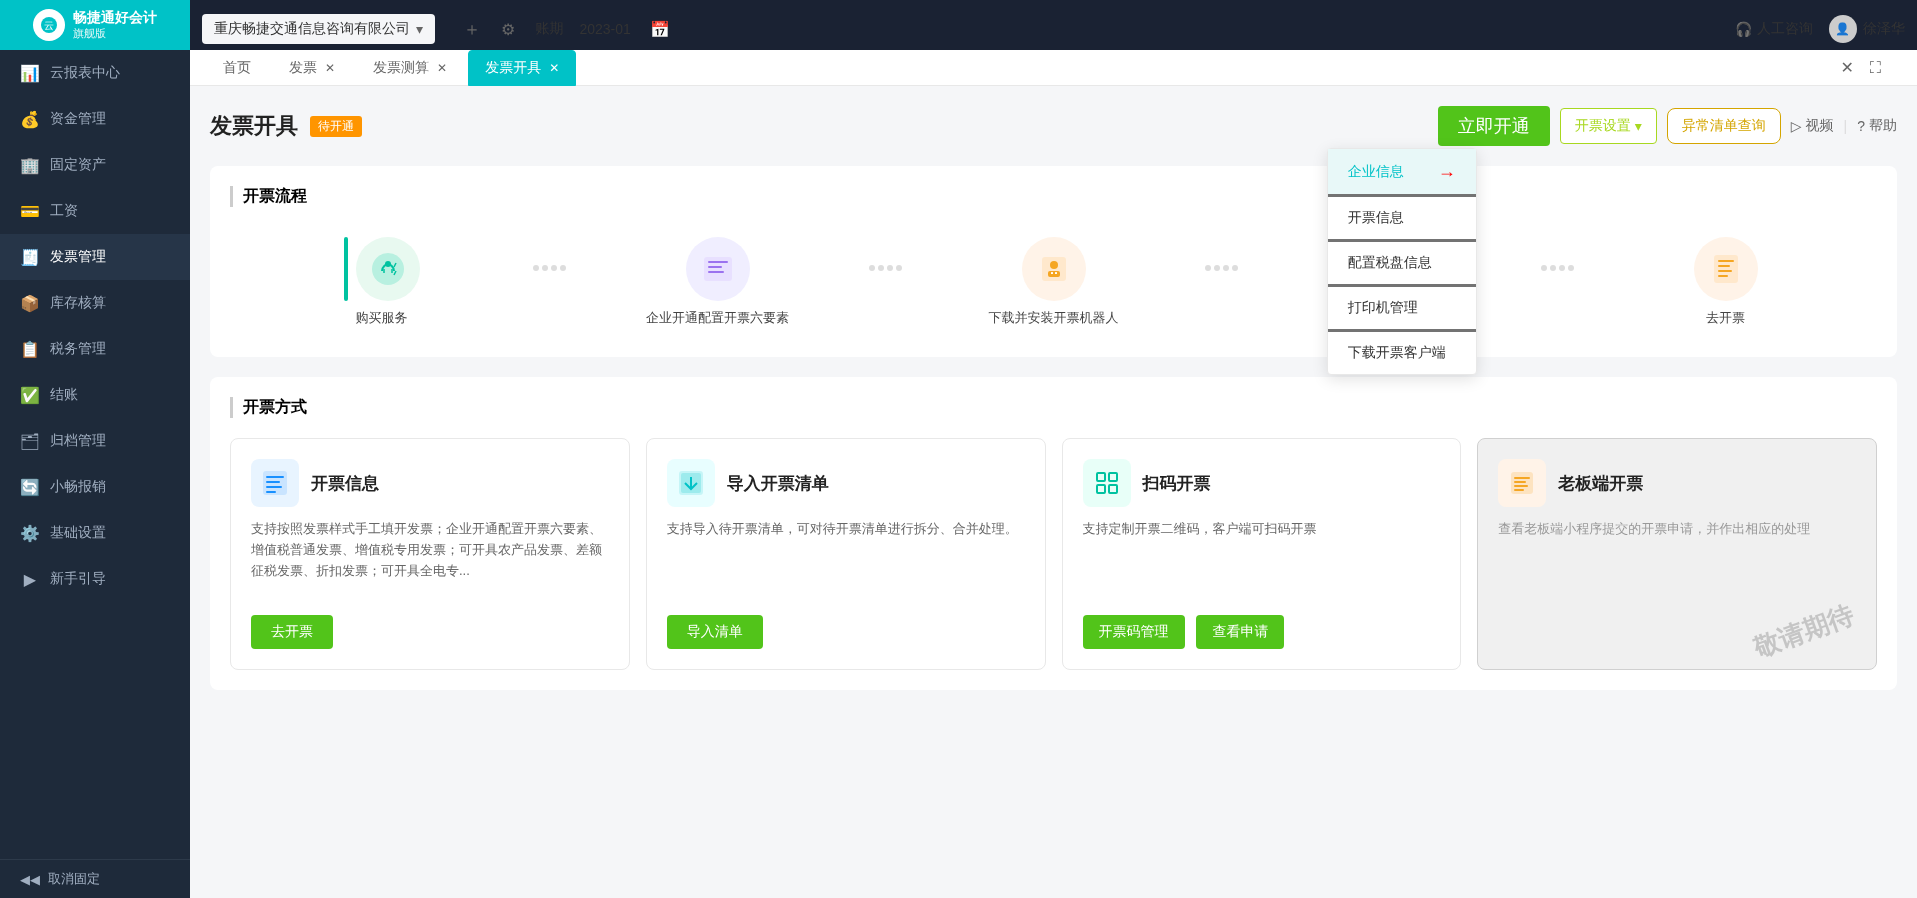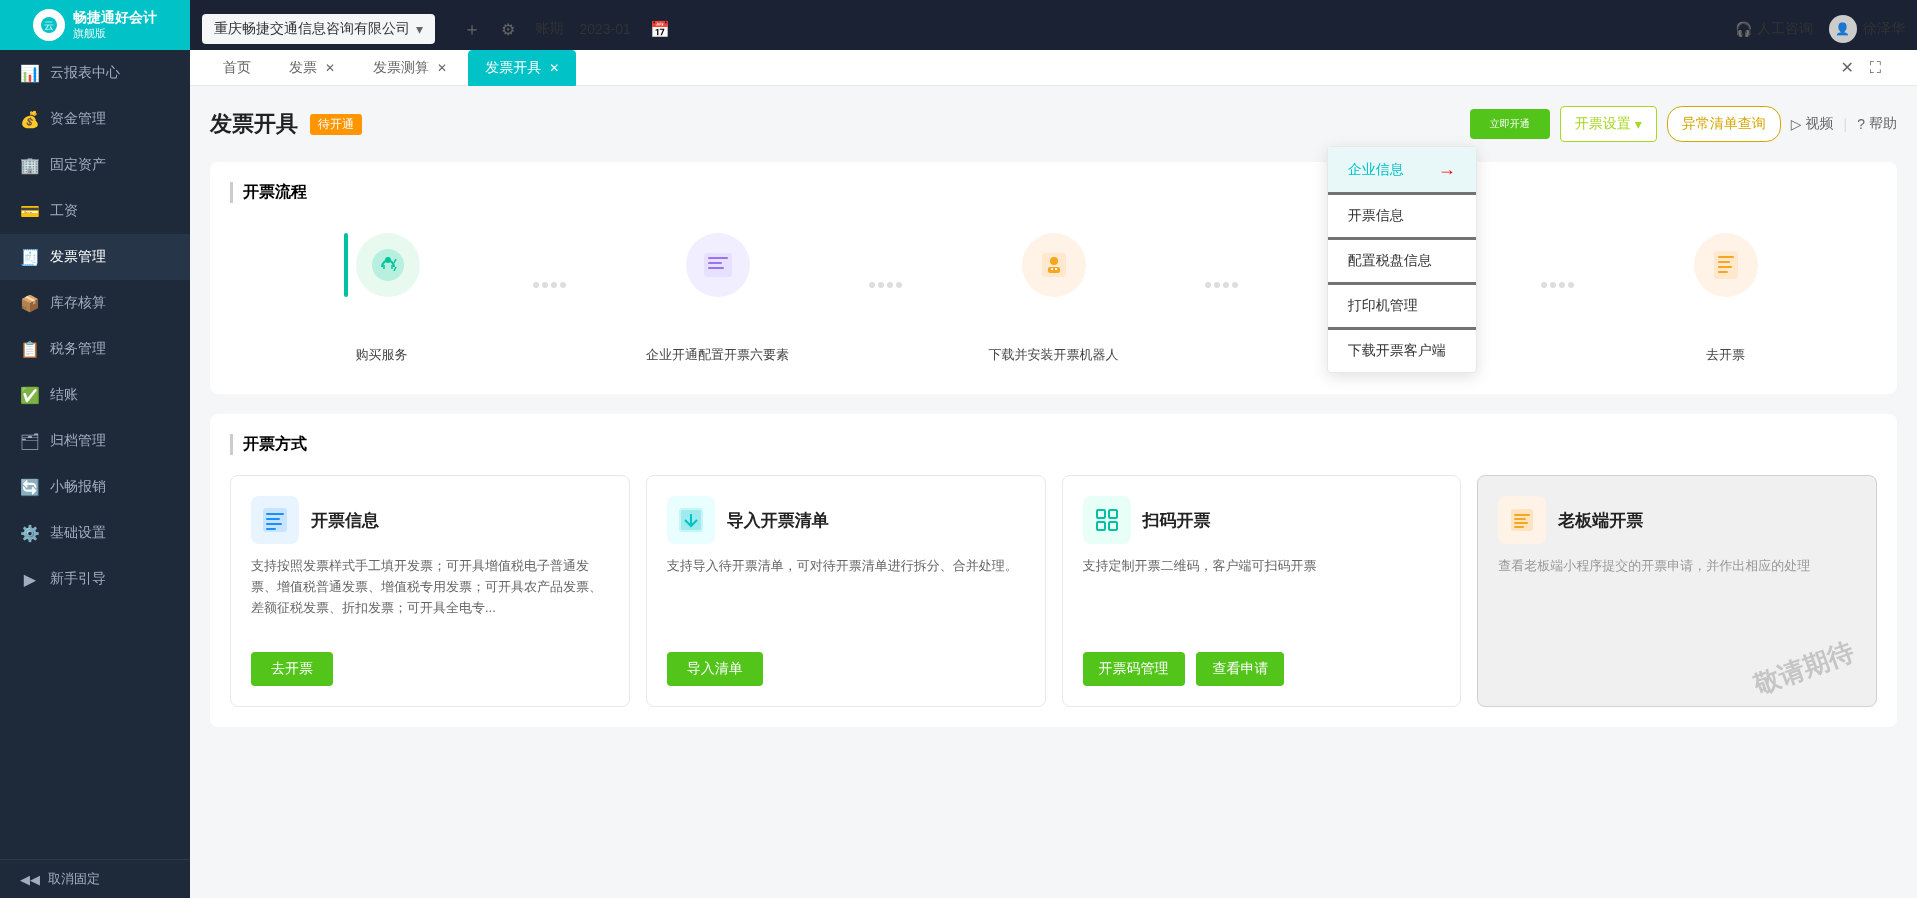--- a/index.html
+++ b/index.html
@@ -39,23 +39,23 @@
     .tab.active { background: #00c2c7; color: #fff; border-color: #00c2c7; }
     .tab-close { font-size: 12px; color: currentColor; margin-left: 2px; }
 
     
     .page-header { display: flex; align-items: center; gap: 12px; margin-bottom: 20px; }
     .page-title { font-size: 22px; font-weight: bold; color: #222; }
     .status-badge { background: #ff9500; color: #fff; font-size: 12px; padding: 2px 8px; border-radius: 3px; }
 
     
     .header-actions { margin-left: auto; display: flex; align-items: center; gap: 10px; position: relative; }
-    .btn-primary { background: #52c41a; color: #fff; border: none; border-radius: 4px; padding: 8px 20px; cursor: pointer; font-size: 10px; font-weight: 500; }
+    .btn-primary { background: #52c41a; color: #fff; border: none; border-radius: 4px; padding: 8px 20px; cursor: pointer; font-size: 18px; font-weight: 500; }
     .btn-outline-green { background: #fff; color: #a8d820; border: 1.5px solid #a8d820; border-radius: 4px; padding: 8px 14px; cursor: pointer; font-size: 14px; display: flex; align-items: center; gap: 4px; }
-    .btn-outline-yellow { background: #fff; color: #d4a500; border: 1.5px solid #d4a500; border-radius: 15px; padding: 8px 14px; cursor: pointer; font-size: 14px; }
+    .btn-outline-yellow { background: #fff; color: #d4a500; border: 1.5px solid #d4a500; border-radius: 8px; padding: 8px 14px; cursor: pointer; font-size: 14px; }
     .btn-text { background: none; border: none; color: #666; cursor: pointer; font-size: 14px; display: flex; align-items: center; gap: 4px; }
 
     
     .dropdown-menu { position: absolute; top: 40px; right: 180px; background: #fff; border: 1px solid #e8e8e8; border-radius: 4px; box-shadow: 0 4px 16px rgba(0,0,0,0.12); z-index: 1000; min-width: 150px; }
     .dropdown-item { padding: 12px 20px; cursor: pointer; color: #333; font-size: 14px; border-bottom: 3px solid #737373; }
     .dropdown-item:last-child { border-bottom: none; }
     .dropdown-item.highlighted { background: #e8f8f8; color: #00c2c7; }
 
     
     .section { background: #fff; border-radius: 8px; padding: 20px; margin-bottom: 20px; }
@@ -64,21 +64,21 @@
     
     .flow-steps { display: flex; align-items: center; gap: 0; padding: 10px 0; }
     .flow-step { display: flex; flex-direction: column; align-items: center; gap: 8px; flex: 1; }
     .dot { width: 6px; height: 6px; border-radius: 50%; background: #ddd; }
     .step-icon { width: 64px; height: 64px; border-radius: 50%; display: flex; align-items: center; justify-content: center; font-size: 28px; }
     .step-icon.green { background: #e8f9f0; color: #00c2a0; }
     .step-icon.purple { background: #f0eeff; color: #9b72ef; }
     .step-icon.orange { background: #fff3e8; color: #f5a623; }
     .step-icon.purple2 { background: #f5eeff; color: #9b72ef; }
     .step-icon.orange2 { background: #fff3e8; color: #f5a623; }
-    .step-label { font-size: 13px; color: #444; text-align: center; margin-top: 41px; }
+    .step-label { font-size: 13px; color: #444; text-align: center; }
 
     
     .methods-grid { display: grid; grid-template-columns: repeat(4, 1fr); gap: 16px; }
     .method-card { background: #fff; border: 1px solid #e8e8e8; border-radius: 8px; padding: 20px; }
     .method-card.disabled { background: #f0f0f0; border-color: #d0d0d0; }
     .method-card-header { display: flex; align-items: center; gap: 12px; margin-bottom: 12px; }
     .method-icon { width: 48px; height: 48px; border-radius: 8px; display: flex; align-items: center; justify-content: center; font-size: 24px; }
     .method-icon.blue { background: #e8f4ff; color: #1890ff; }
     .method-icon.cyan { background: #e8feff; color: #00c2c7; }
     .method-icon.teal { background: #e8fff8; color: #00c2a0; }
@@ -379,21 +379,21 @@
                   <svg width="28" height="28" viewBox="0 0 28 28">
                       <rect x="2" y="2" width="24" height="24" rx="3" fill="#1890ff" opacity="0.15"></rect>
                       <rect x="5" y="7" width="18" height="2" rx="1" fill="#1890ff"></rect>
                       <rect x="5" y="12" width="14" height="2" rx="1" fill="#1890ff"></rect>
                       <rect x="5" y="17" width="16" height="2" rx="1" fill="#1890ff"></rect>
                       <rect x="5" y="22" width="10" height="2" rx="1" fill="#1890ff"></rect>
                     </svg>
                 </div>
                 <span class="method-title">开票信息</span>
               </div>
-              <div class="method-desc">支持按照发票样式手工填开发票；可开具增值税电子普通发票、增值税普通发票、增值税专用发票；可开具农产品发票、差额征税发票、折扣发票；可开具全电专...</div>
+              <div class="method-desc">支持按照发票样式手工填开发票；企业开通配置开票六要素、增值税普通发票、增值税专用发票；可开具农产品发票、差额征税发票、折扣发票；可开具全电专...</div>
               <button class="btn-action">去开票</button>
             </div>
 
             <div class="method-card">
               <div class="method-card-header">
                 <div class="method-icon cyan">
                   <svg width="28" height="28" viewBox="0 0 28 28">
                       <rect x="2" y="2" width="24" height="24" rx="3" fill="#00c2c7" opacity="0.15"></rect>
                       <rect x="4" y="4" width="20" height="20" rx="2" fill="#00c2c7" opacity="0.2"></rect>
                       <path d="M8 14 L14 20 L20 14" fill="none" stroke="#00c2c7" stroke-width="2"></path>

